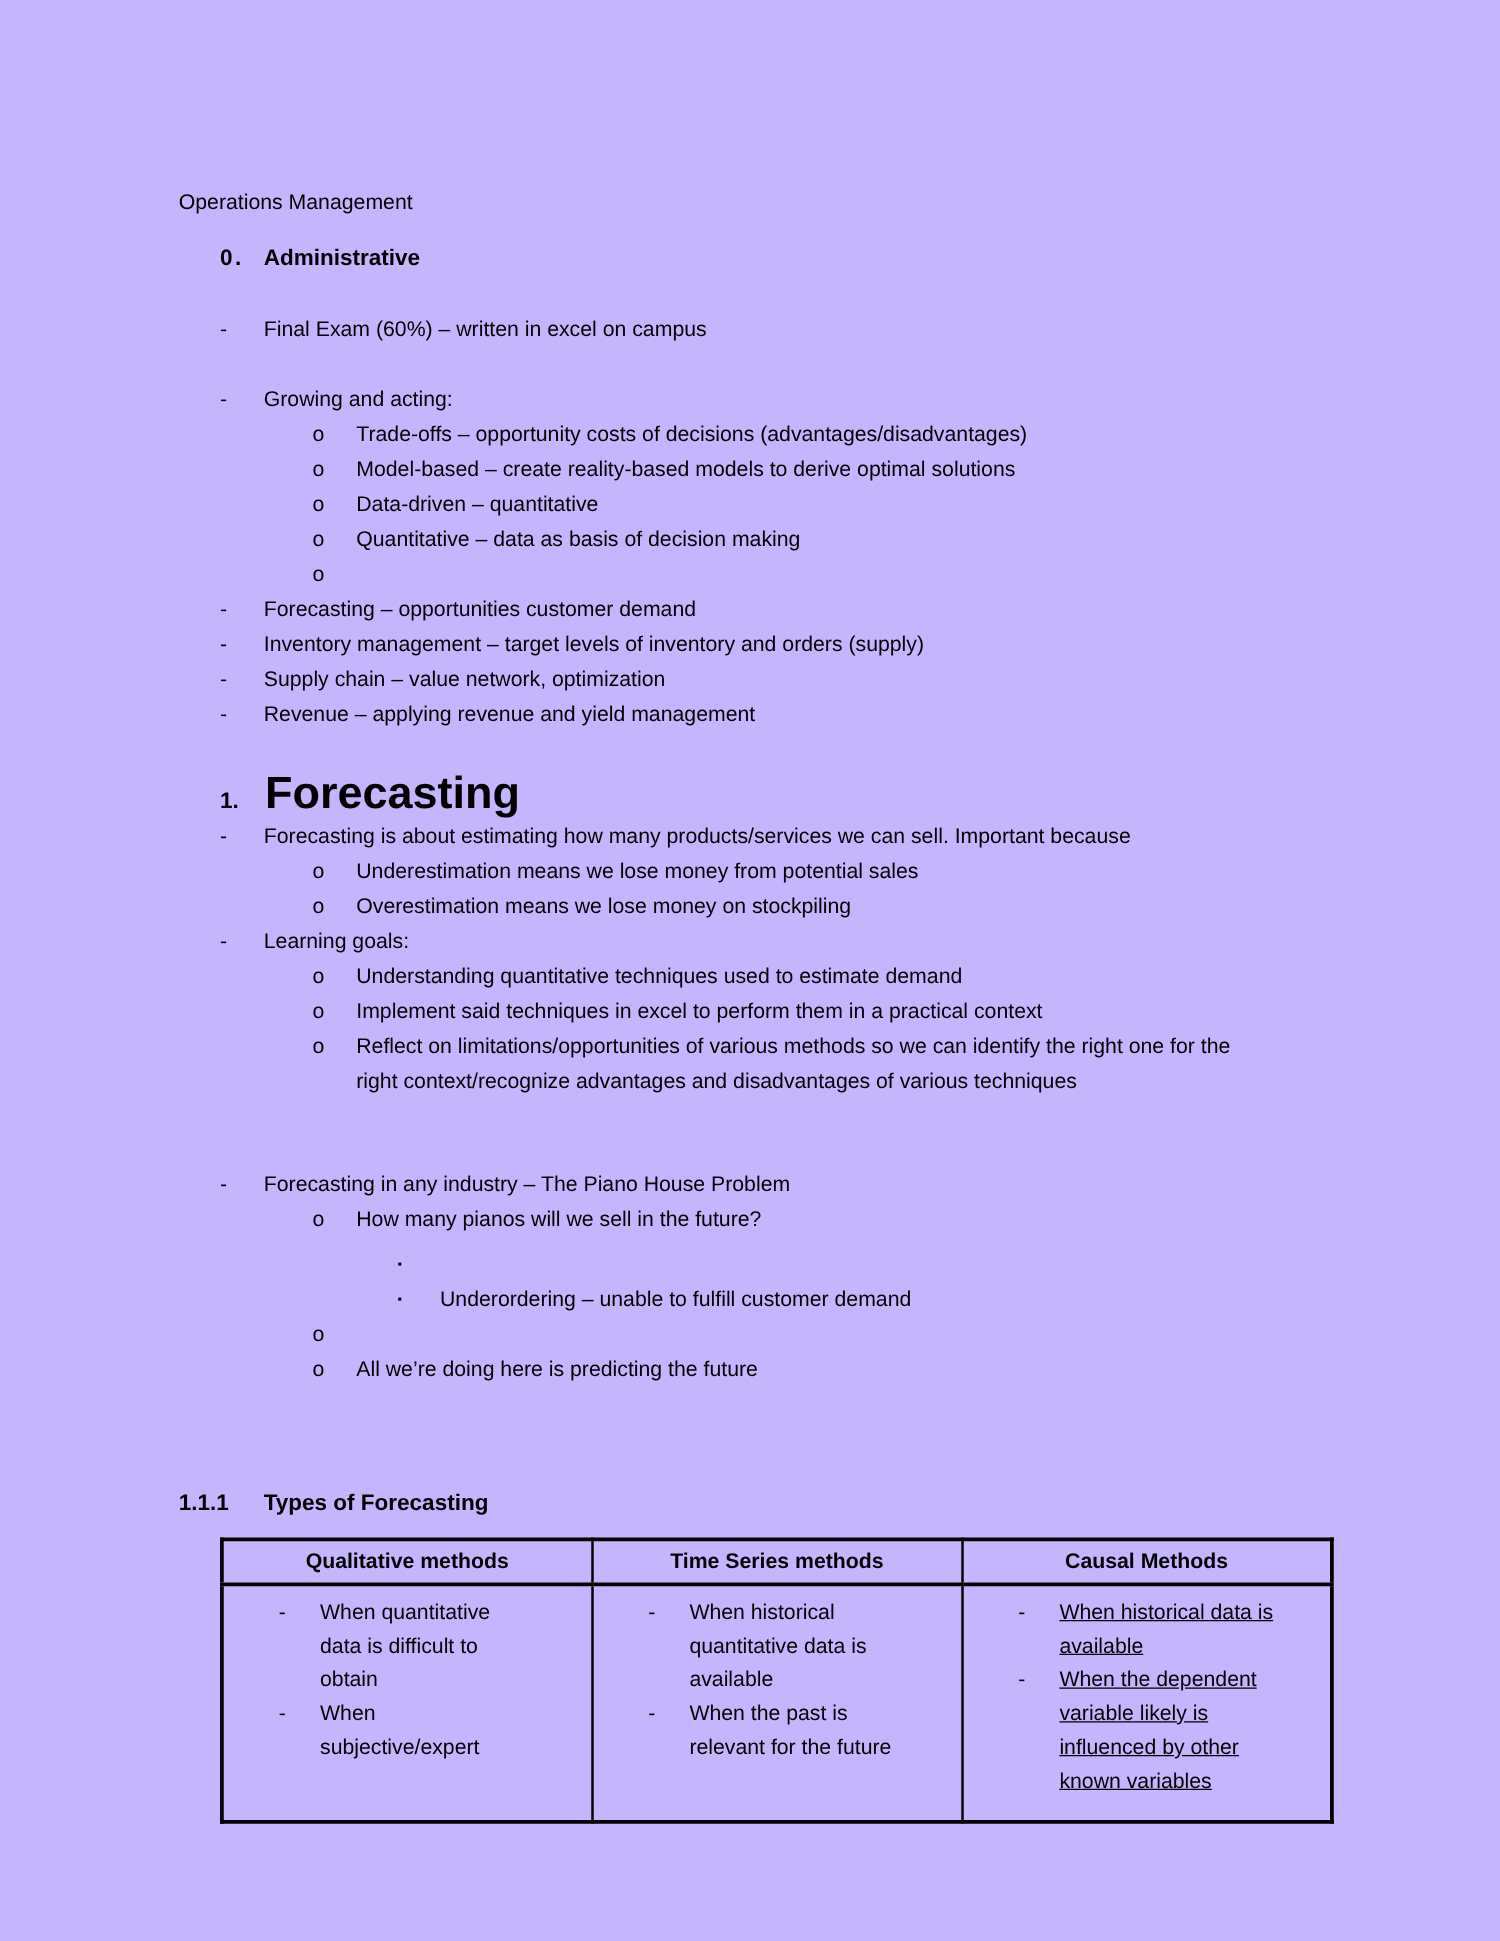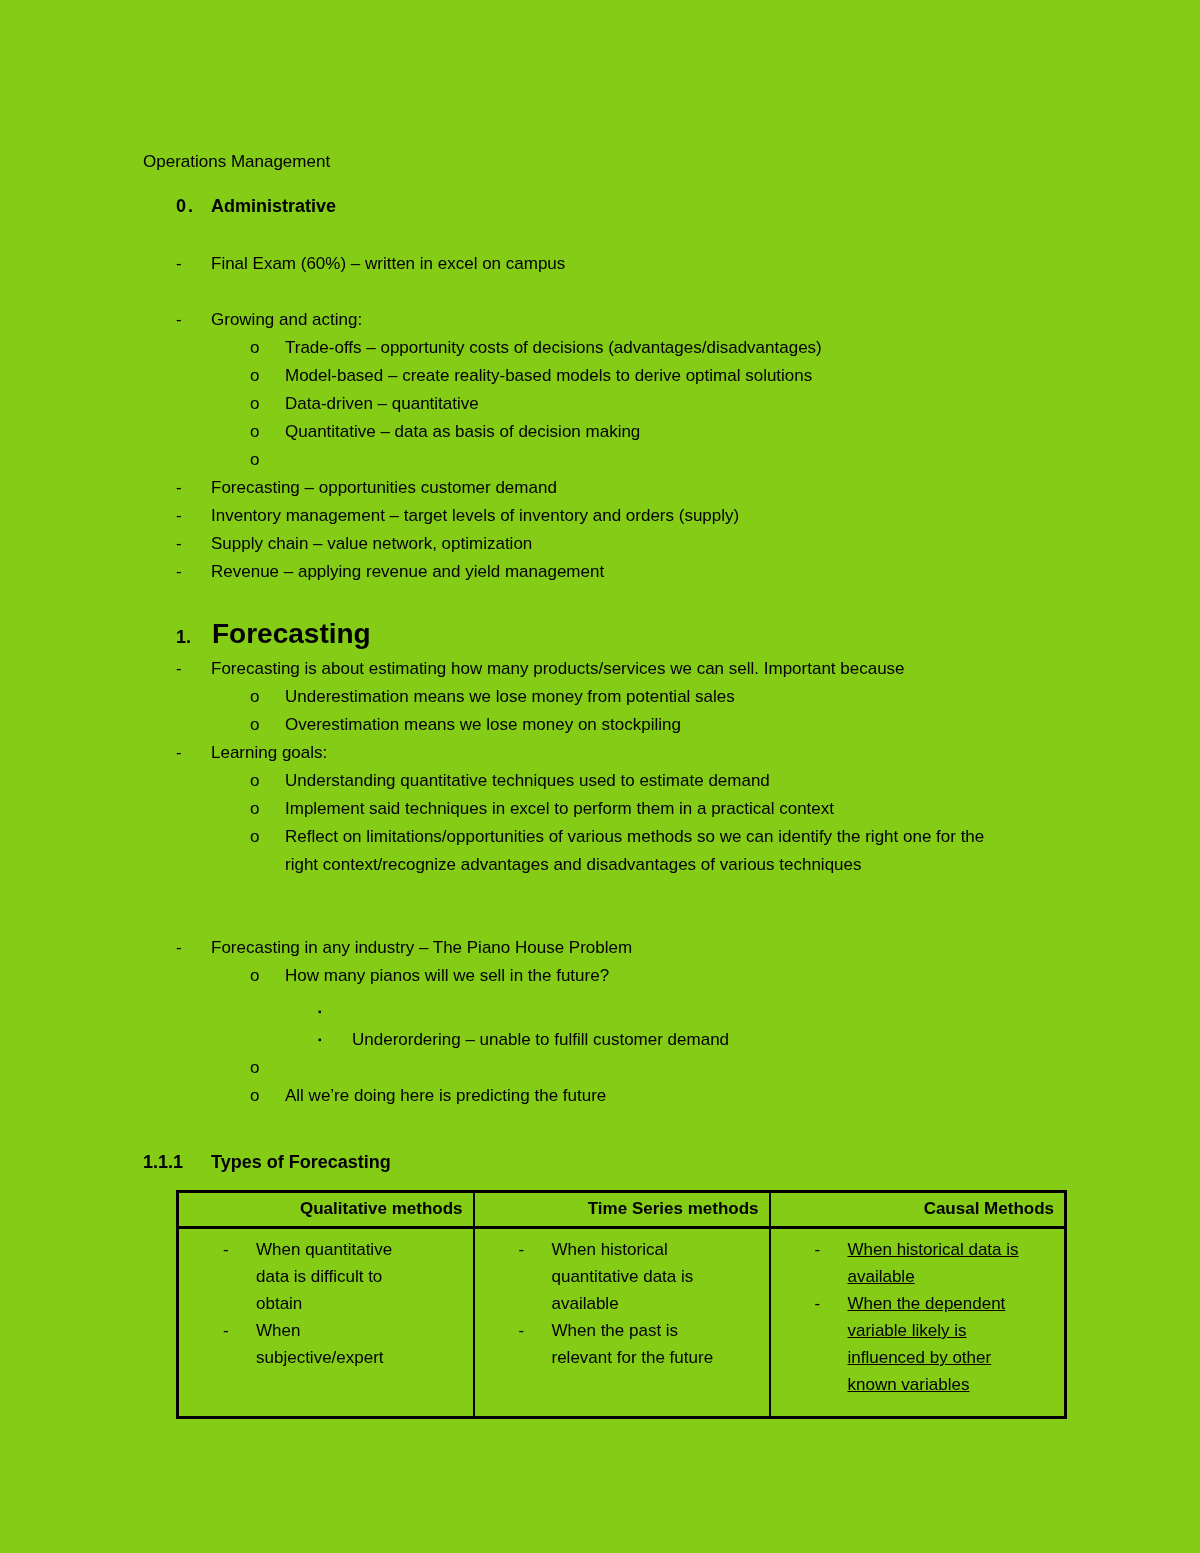--- a/index.html
+++ b/index.html
@@ -1,44 +1,44 @@
 <!DOCTYPE html>
 <html><head>
 <meta charset="utf-8">
 <style>
   * { margin: 0; padding: 0; box-sizing: border-box; }
   html, body { background: #ffffff; }
   .page {
     position: relative;
     width: 1200px;
     height: 1553px;
-    background: #84cc16;
+    background: #c4b5fd;
     color: #000000;
     font-family: "Liberation Sans", "DejaVu Sans", sans-serif;
     overflow: hidden;
   }
   .content { position: absolute; left: 143px; top: 150px; width: 922px; }
 
   .doc-title { font-size: 17px; line-height: 24px; font-weight: 400; }
 
   
   .sec-heading {
     display: flex; align-items: baseline;
     font-weight: 700; font-size: 18px; line-height: 25px;
     margin-top: 20px; padding-left: 33px;
   }
   .sec-heading .num { width: 35px; flex: none; letter-spacing: 2px; }
 
   
   .h1-line { display: flex; align-items: baseline; margin-top: 29px; padding-left: 33px; }
   .h1-line .num { width: 36px; flex: none; font-size: 18px; font-weight: 600; }
-  .h1-line .htext { font-size: 28px; font-weight: 700; line-height: 38px; }
-
-  
-  .h3-line { display: flex; font-weight: 700; font-size: 18px; line-height: 24px; margin-top: 40px; }
+  .h1-line .htext { font-size: 36px; font-weight: 700; line-height: 38px; }
+
+  
+  .h3-line { display: flex; font-weight: 700; font-size: 18px; line-height: 24px; margin-top: 80px; }
   .h3-line .num { width: 68px; flex: none; }
 
   
   .li { display: flex; font-size: 17px; line-height: 28px; }
   .l1 { padding-left: 33px; }
   .l2 { padding-left: 107px; }
   .l3 { padding-left: 175px; }
   .l1 .marker, .l2 .marker { width: 35px; flex: none; }
   .l3 .marker { width: 34px; flex: none; font-size: 10px; }
   .litext { flex: 1; min-width: 0; }
@@ -51,21 +51,21 @@
   .mt-sq { margin-top: 8px; }
 
   
   .types-table {
     border-collapse: collapse; table-layout: fixed;
     margin-top: 16px; margin-left: 33px; width: 891px;
     border: 3px solid #000000;
   }
   .types-table th {
     border: 2px solid #000000; border-bottom-width: 3px;
-    font-size: 17px; font-weight: 700; text-align: right;
+    font-size: 17px; font-weight: 700; text-align: center;
     padding: 5px 10px 7px 10px; height: 36px; vertical-align: middle;
   }
   .types-table td {
     border: 2px solid #000000; vertical-align: top;
     padding: 7px 4px 18px 0;
   }
   .cell-li { display: flex; font-size: 17px; line-height: 27px; padding-left: 44px; }
   .cell-li .marker { width: 33px; flex: none; }
   .col-a .litext { max-width: 158px; }
   .col-b .litext { max-width: 181px; }

